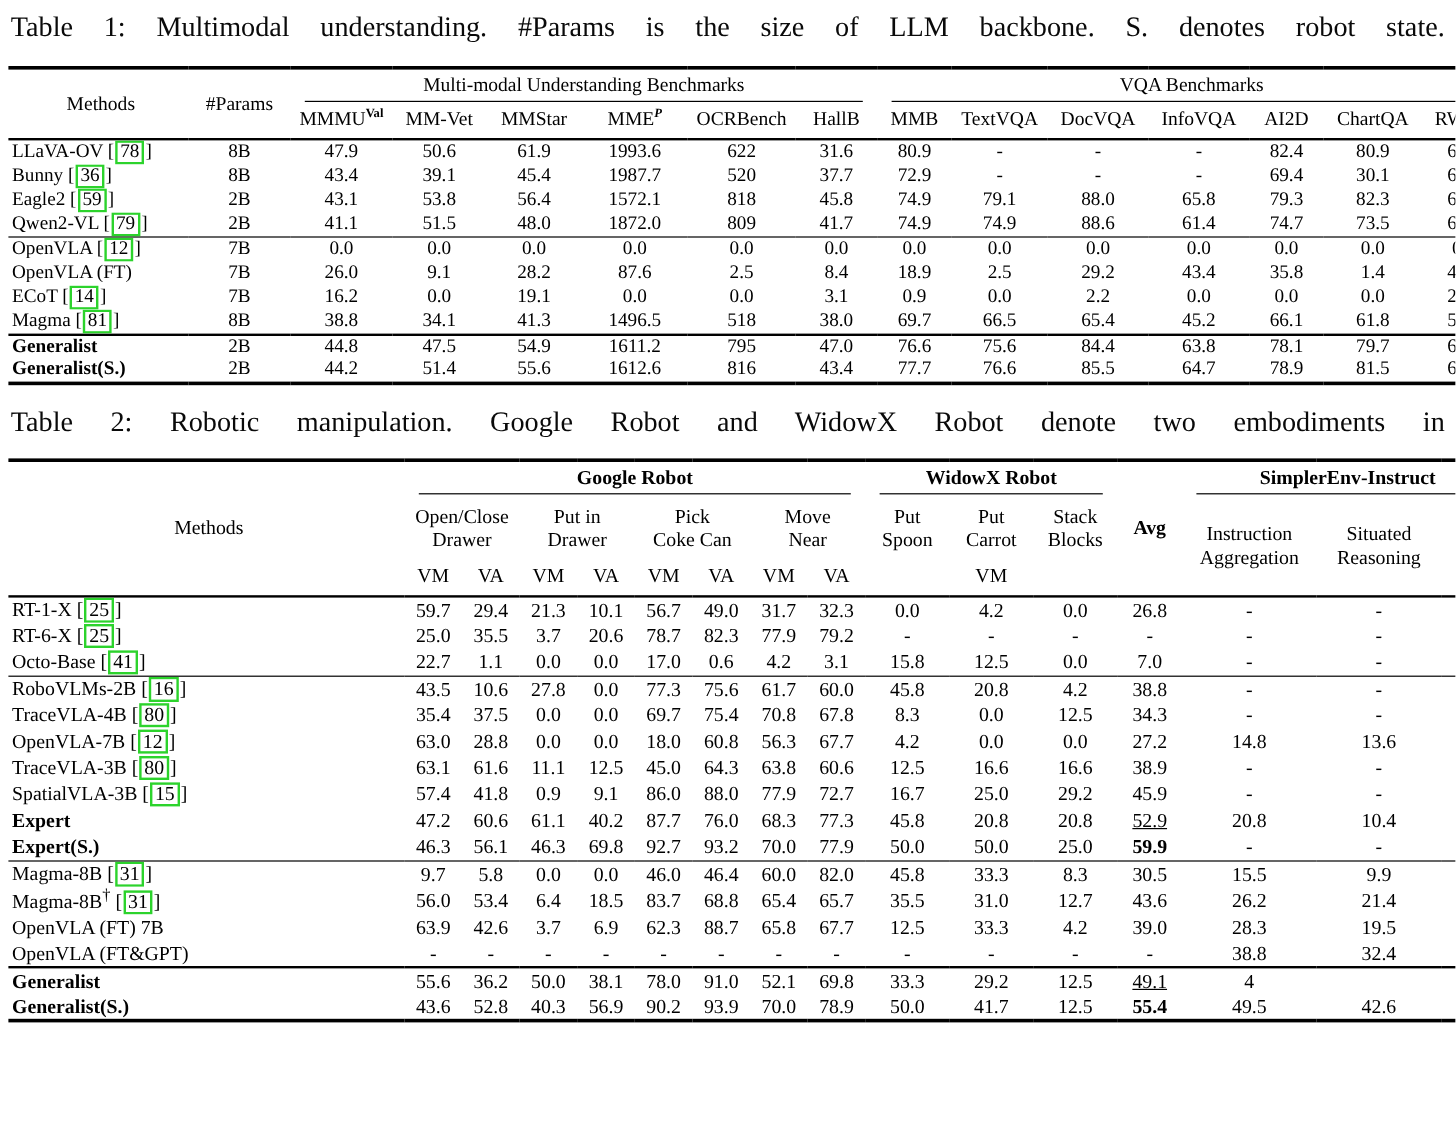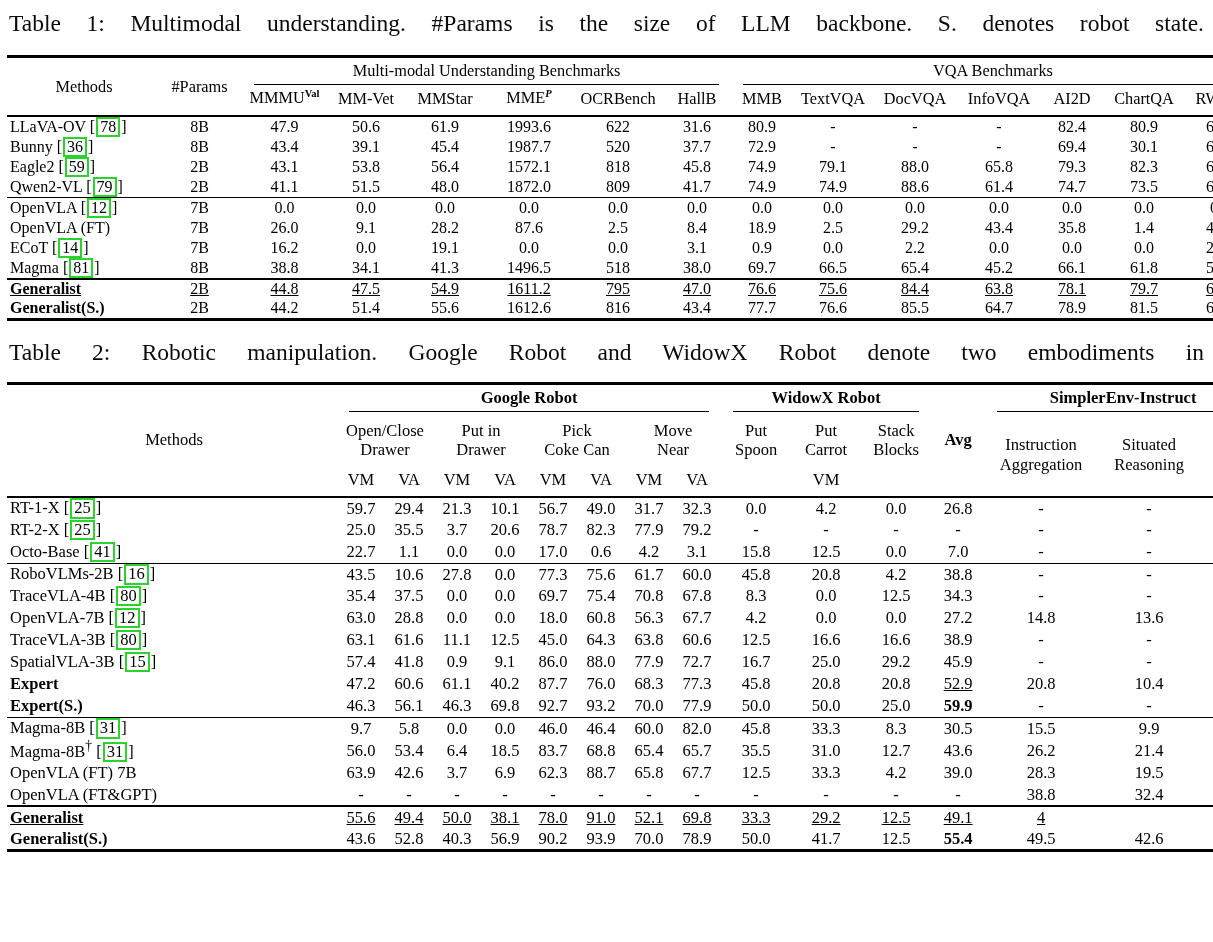--- a/index.html
+++ b/index.html
@@ -14,21 +14,21 @@
   #cap2 .jl { text-align:justify; text-align-last:justify; }
   sup.dag { font-size:14px; }
 
   table { border-collapse:collapse; table-layout:fixed; width:1199px;
           border-top:3px solid #000; border-bottom:3px solid #000; }
   th { font-weight:normal; text-align:center; vertical-align:middle; padding:1px 0; }
   td { text-align:center; vertical-align:middle; padding:0; line-height:1.05; }
   td.method { text-align:left; padding-left:3px; white-space:nowrap; overflow:hidden; }
   tbody tr:first-child td { border-top:2.2px solid #000; }
   tr.rule td { border-top:1.4px solid #000; }
-  tr.rule-heavy td { border-top:2.2px solid #000;text-decoration:underline; }
+  tr.rule-heavy td { border-top:2.2px solid #000; }
   .gl { border-bottom:1.4px solid #000; padding:2px 0 3px 0; margin:0 12px; }
   .b { font-weight:bold; }
   .u { text-decoration:underline; }
   .methods-h { text-align:center; padding-left:4px; }
 
   #t1 { font-size:16px; }
   #t1 th { font-size:16.3px; }
   #t1 thead tr.grprow th { height:28px; }
   #t1 thead tr.colrow th { height:30px; padding-bottom:5px; }
   #t1 td { height:20px; }
@@ -379,21 +379,21 @@
           <td class="">32.3</td>
           <td class="">0.0</td>
           <td class="">4.2</td>
           <td class="">0.0</td>
           <td class="">26.8</td>
           <td class="">-</td>
           <td class="">-</td>
           <td class="">-</td>
         </tr>
         <tr>
-          <td class="method"><span>RT-2-X</span> [<span class="cite">25</span>]</td>
+          <td class="method"><span>RT-6-X</span> [<span class="cite">25</span>]</td>
           <td class="">25.0</td>
           <td class="">35.5</td>
           <td class="">3.7</td>
           <td class="">20.6</td>
           <td class="">78.7</td>
           <td class="">82.3</td>
           <td class="">77.9</td>
           <td class="">79.2</td>
           <td class="">-</td>
           <td class="">-</td>
@@ -615,21 +615,21 @@
           <td class="">-</td>
           <td class="">-</td>
           <td class="">-</td>
           <td class="">38.8</td>
           <td class="">32.4</td>
           <td class="">35.6</td>
         </tr>
         <tr class="rule-heavy">
           <td class="method b"><span>Generalist</span></td>
           <td class="">55.6</td>
-          <td class="">49.4</td>
+          <td class="">36.2</td>
           <td class="">50.0</td>
           <td class="">38.1</td>
           <td class="">78.0</td>
           <td class="">91.0</td>
           <td class="">52.1</td>
           <td class="">69.8</td>
           <td class="">33.3</td>
           <td class="">29.2</td>
           <td class="">12.5</td>
           <td class="u">49.1</td>

